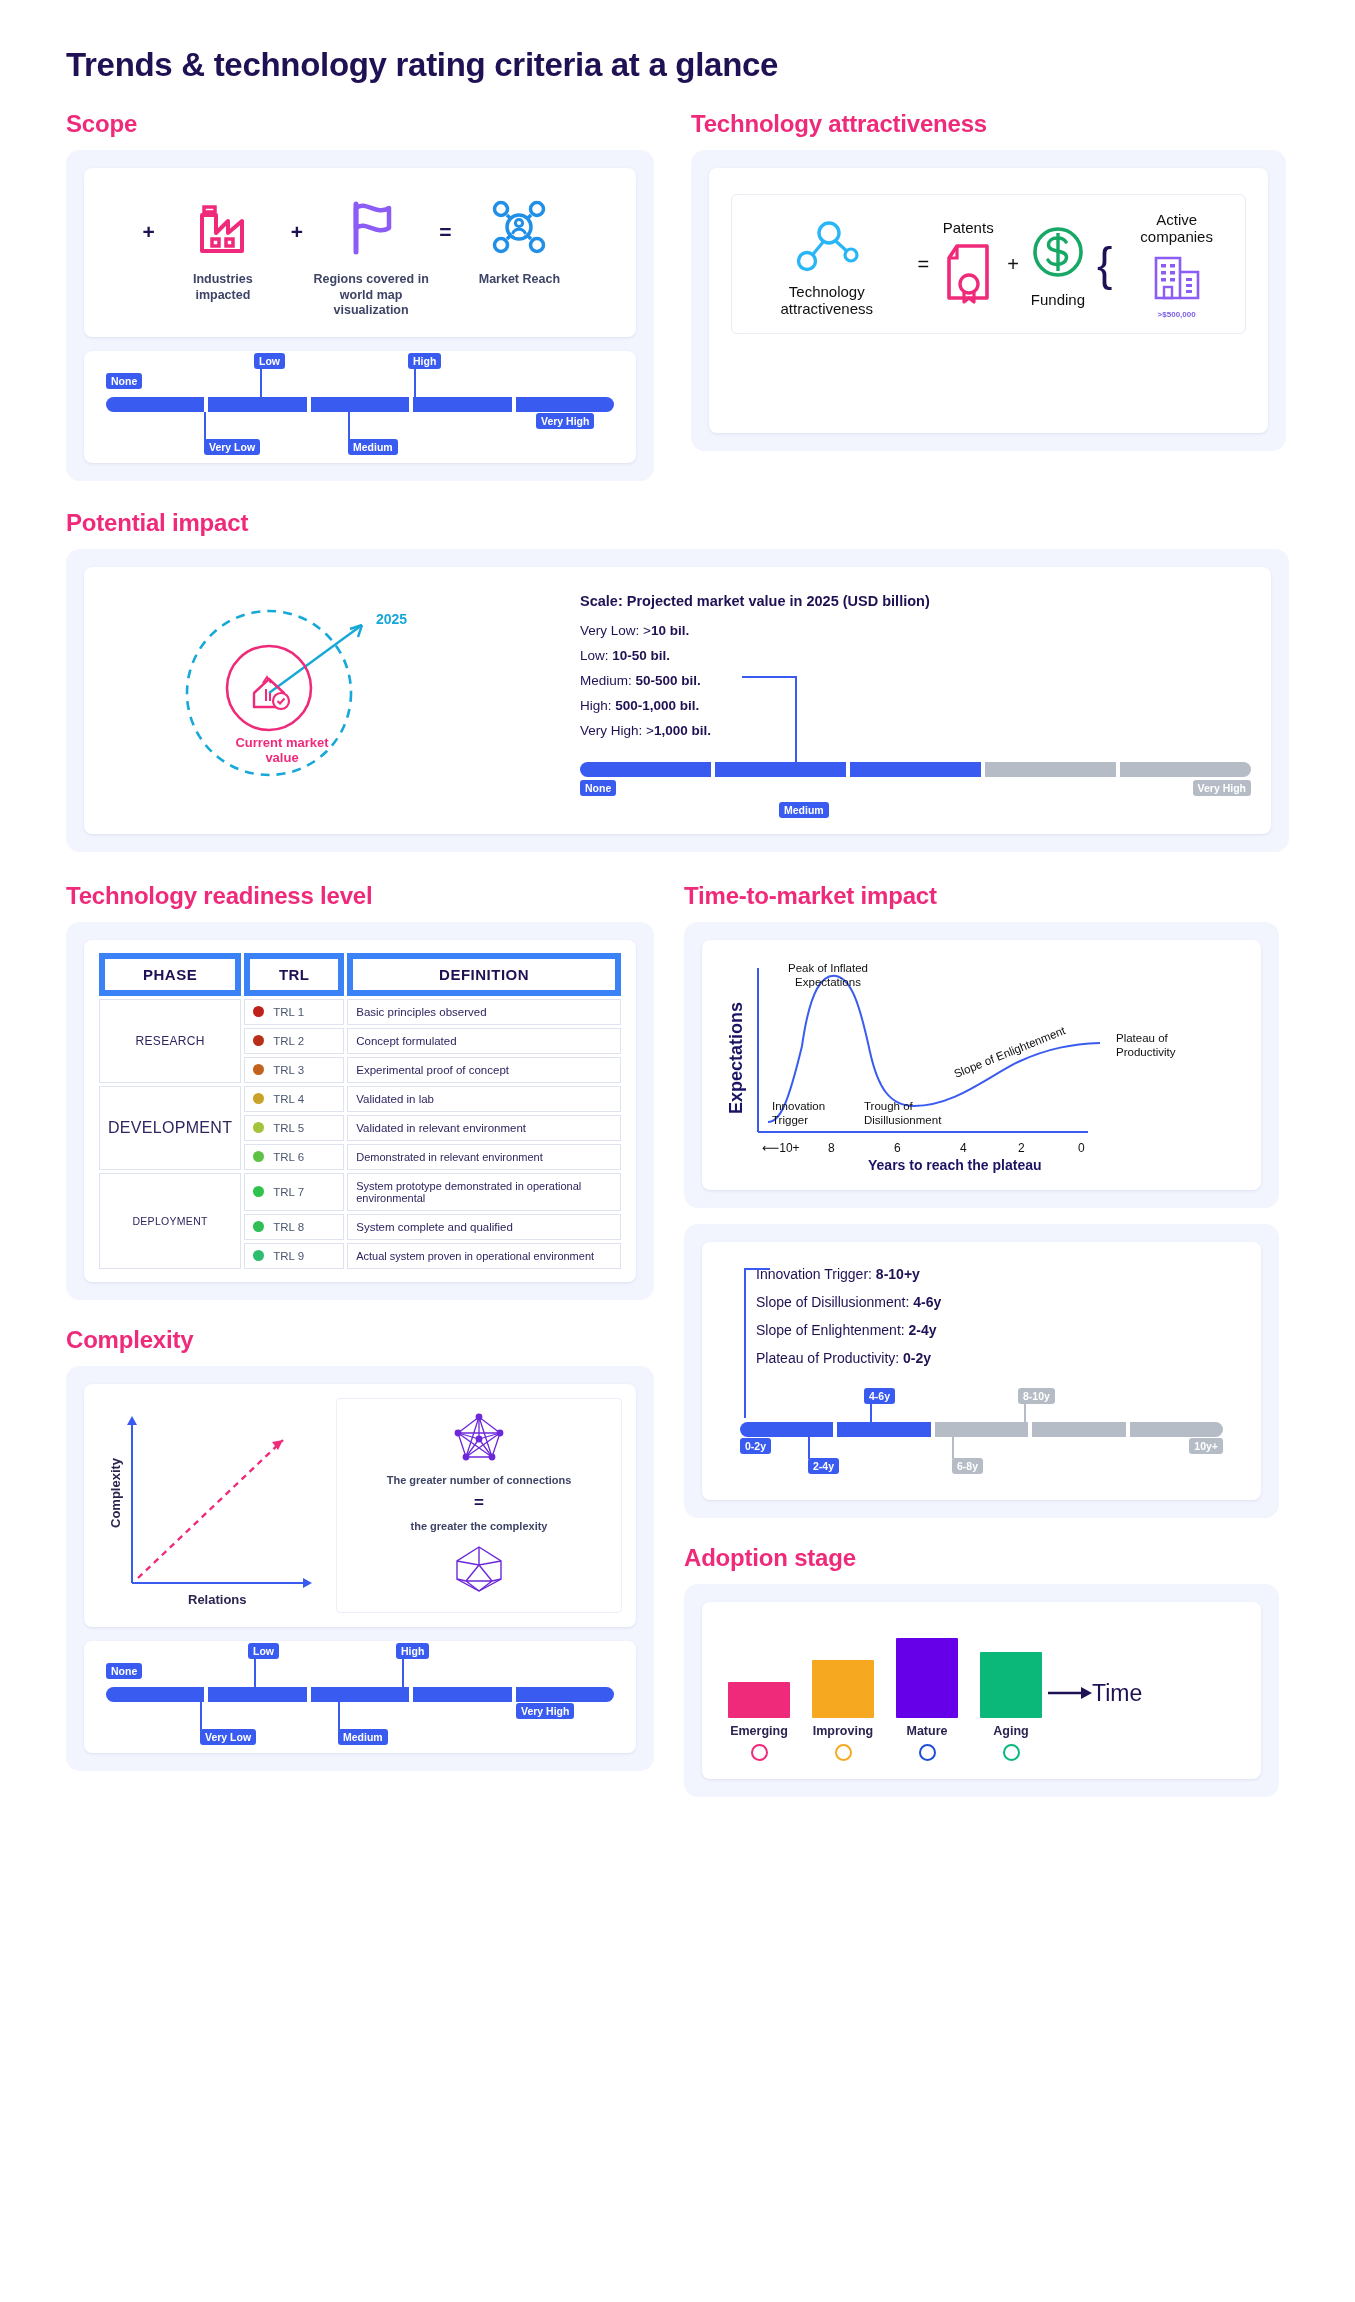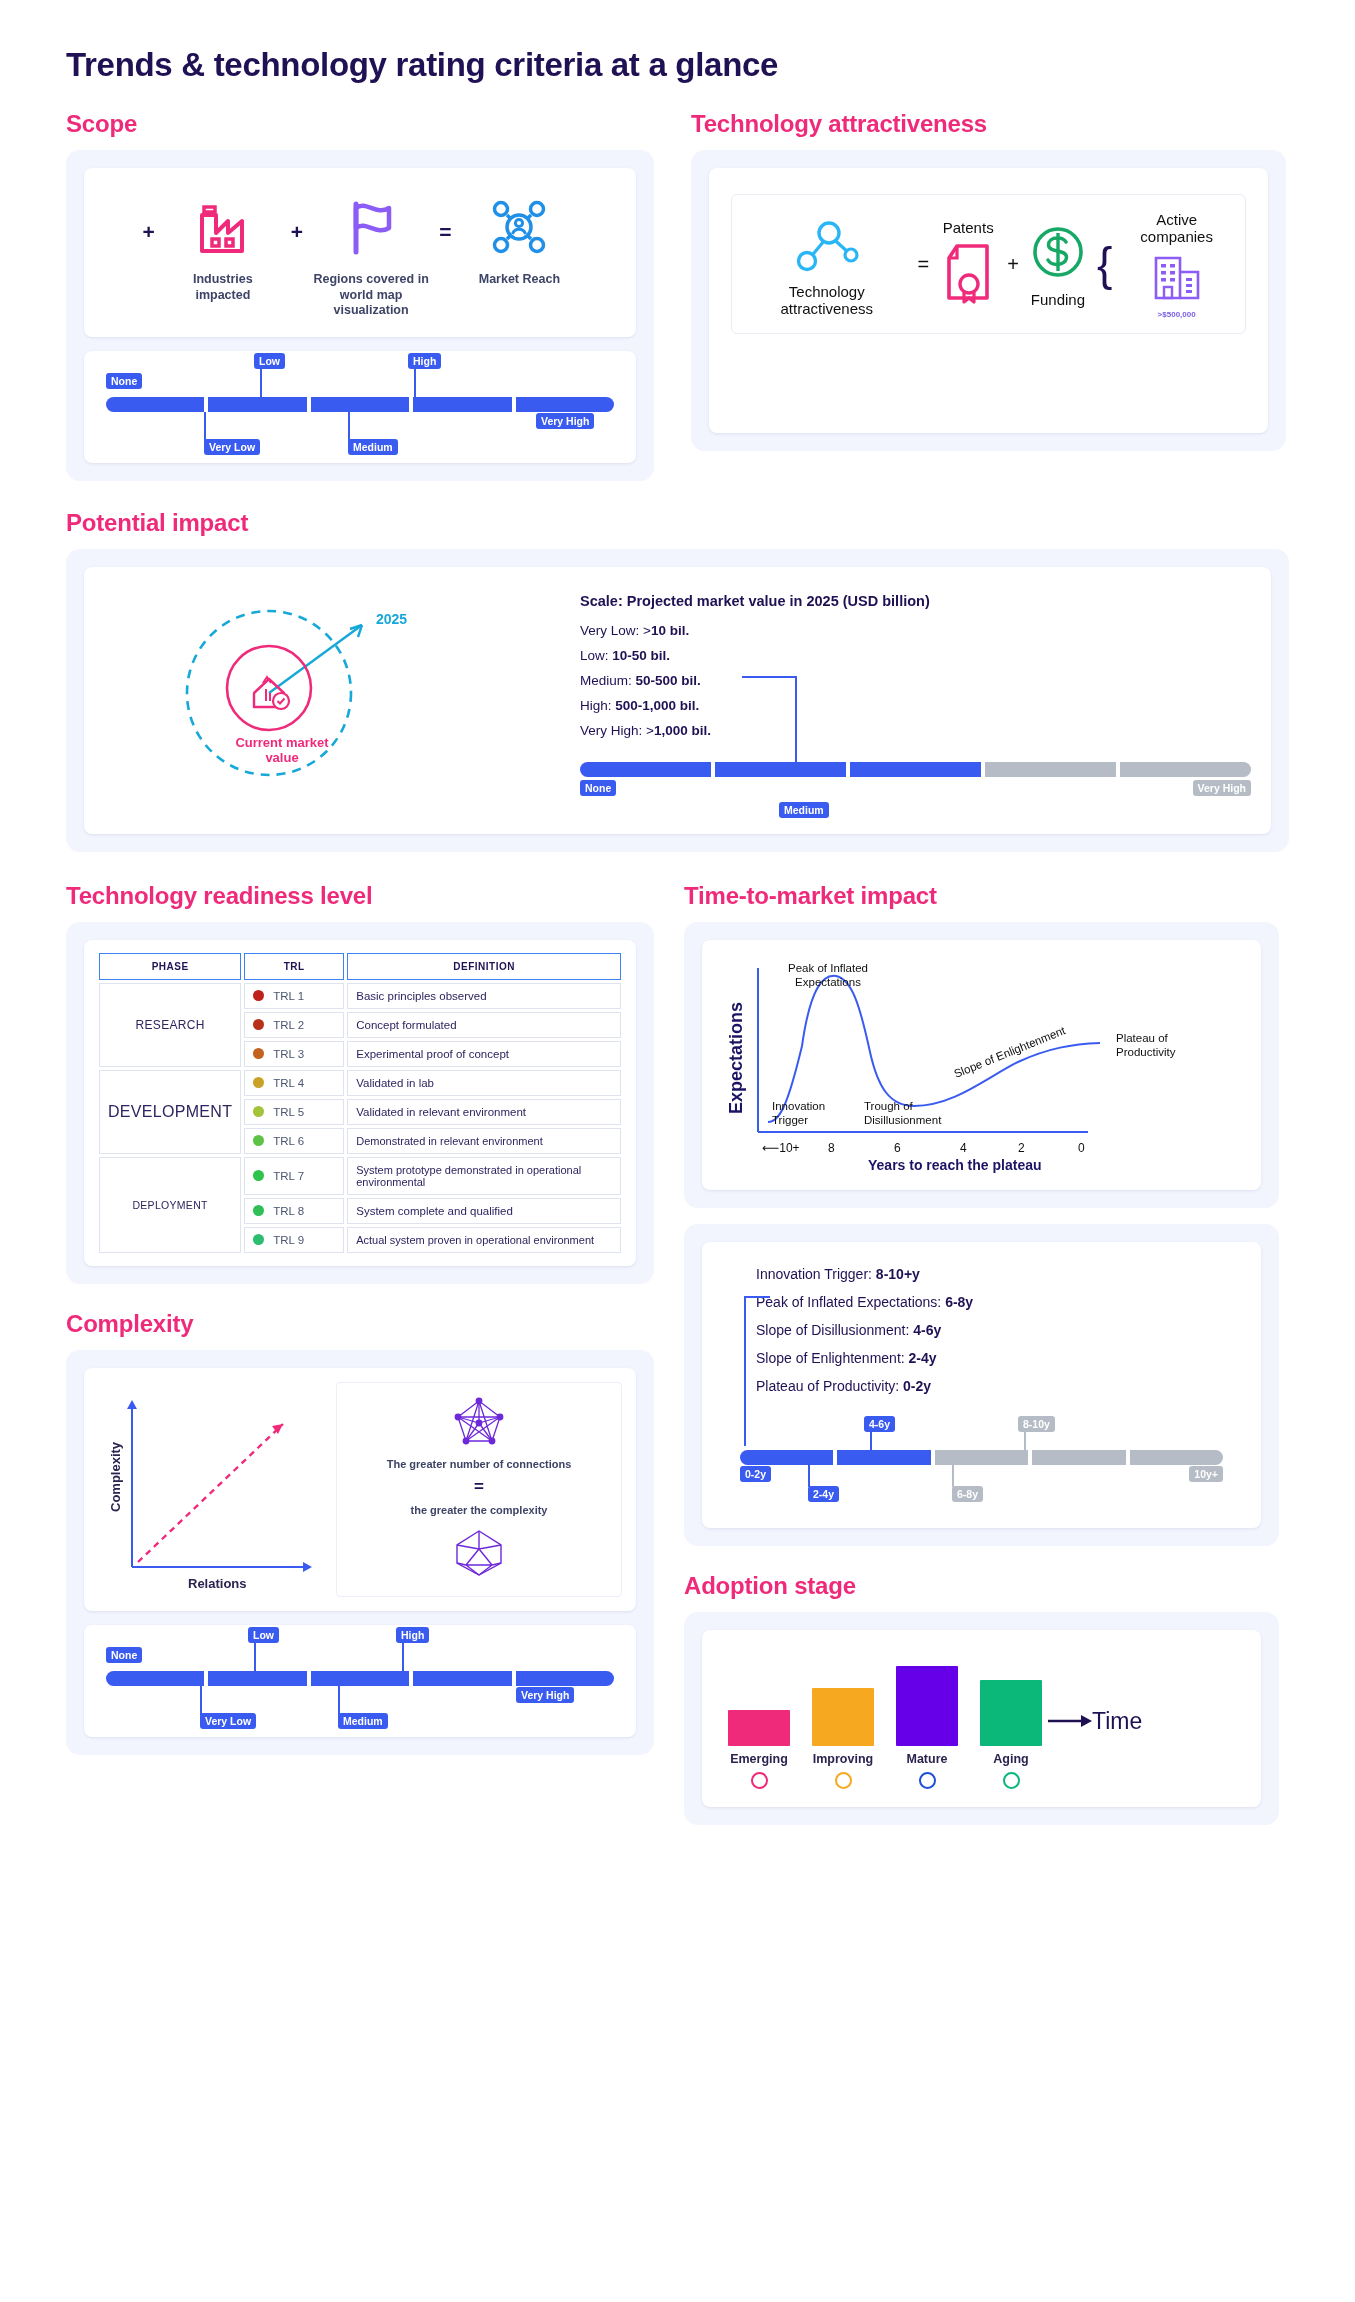--- a/index.html
+++ b/index.html
@@ -73,21 +73,21 @@
   .pi-left { width: 470px; position: relative; height: 215px; }
   .pi-right { flex: 1; padding-left: 6px; }
   .pi-scale-title { font-size: 14.5px; font-weight: bold; color: #201054; margin: 10px 0 14px 0;}
   .pi-line { font-size: 13.5px; color: #201054; margin-bottom: 10px; }
   .pi-line b { font-weight: bold; }
   .cm-label { font-size: 13px; color: #ef2a7b; font-weight: bold; text-align: center; line-height: 1.2;}
 
   
   .mid-row { display: flex; gap: 30px; margin-top: 30px; align-items: flex-start; }
   .trl-table { width: 100%; border-collapse: separate; border-spacing: 3px 3px; }
-  .trl-table th { border: 1px solid #3b82f6; background:#fff; font-size: 10px;
+  .trl-table th { border: 6px solid #3b82f6; background:#fff; font-size: 15px;
                   font-weight: bold; color:#201054; letter-spacing:.5px; padding: 7px 13px; }
   .trl-table td { border: 1px solid #dfe3ef; background:#fff; font-size: 11.5px;
                   color:#2c2560; padding: 6px 8px; vertical-align: middle; }
   td.phase { text-align: center; font-size: 12px; letter-spacing: .3px; width: 84px; }
   td.trl   { width: 100px; font-size: 11.5px; color:#4a5570; }
   .dot { display:inline-block; width:11px; height:11px; border-radius:50%;
          margin-right: 9px; vertical-align: -1px; }
 
   
   .cx-card { padding: 14px; display: flex; gap: 6px; }
@@ -477,21 +477,20 @@
             <text x="360" y="198" font-family="Liberation Sans, sans-serif" font-size="12" fill="#101010">0</text>
             <text x="150" y="216" font-family="Liberation Sans, sans-serif" font-size="14" font-weight="bold" fill="#1b1464">Years to reach the plateau</text>
           </svg>
         </div>
       </div>
 
       <div class="panel" style="margin-top:16px">
         <div class="card" style="padding:18px 20px 16px 20px">
           <div class="ttm-list" style="padding-left:34px">
             <div><span>Innovation Trigger: </span><b>8-10+y</b></div>
-            <div><span>Peak of Inflated Expectations: </span><b>6-8y</b></div>
             <div><span>Slope of Disillusionment: </span><b>4-6y</b></div>
             <div><span>Slope of Enlightenment: </span><b>2-4y</b></div>
             <div><span>Plateau of Productivity: </span><b>0-2y</b></div>
           </div>
 
           <div style="position:relative; height:104px; margin-top:8px;">
             <div style="position:absolute; left:22px; top:-112px; width:2px; height:150px; background:#3a5bf0;"></div>
             <div style="position:absolute; left:22px; top:-112px; width:26px; height:2px; background:#3a5bf0;"></div>
 
             <div class="tag" style="left:142px; top:8px;">4-6y</div>

